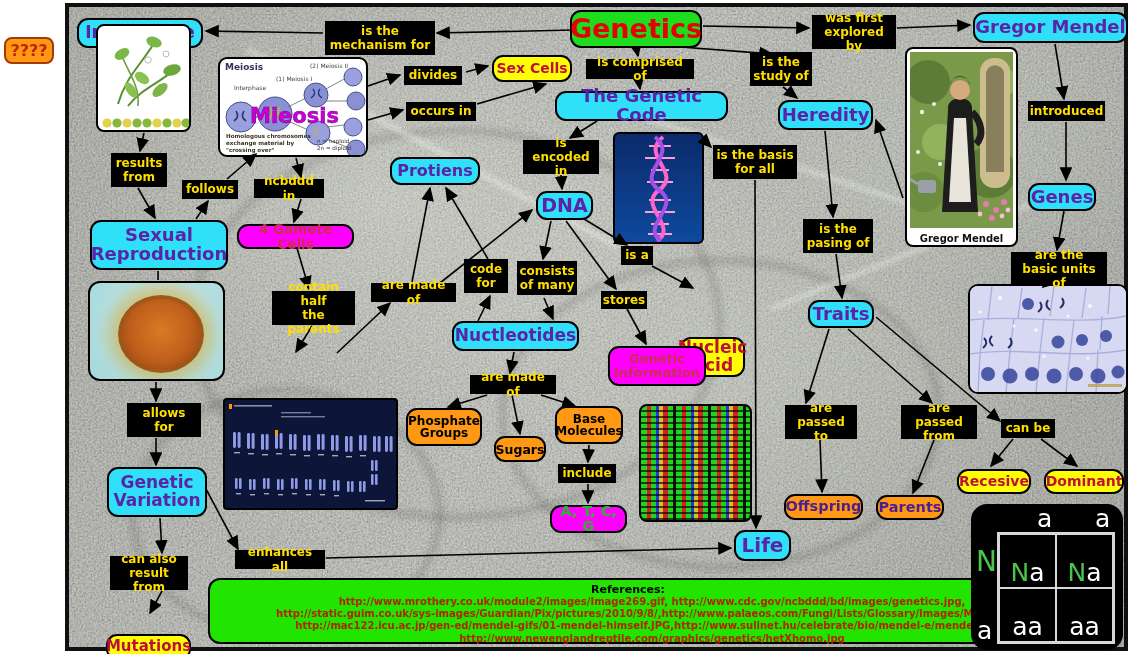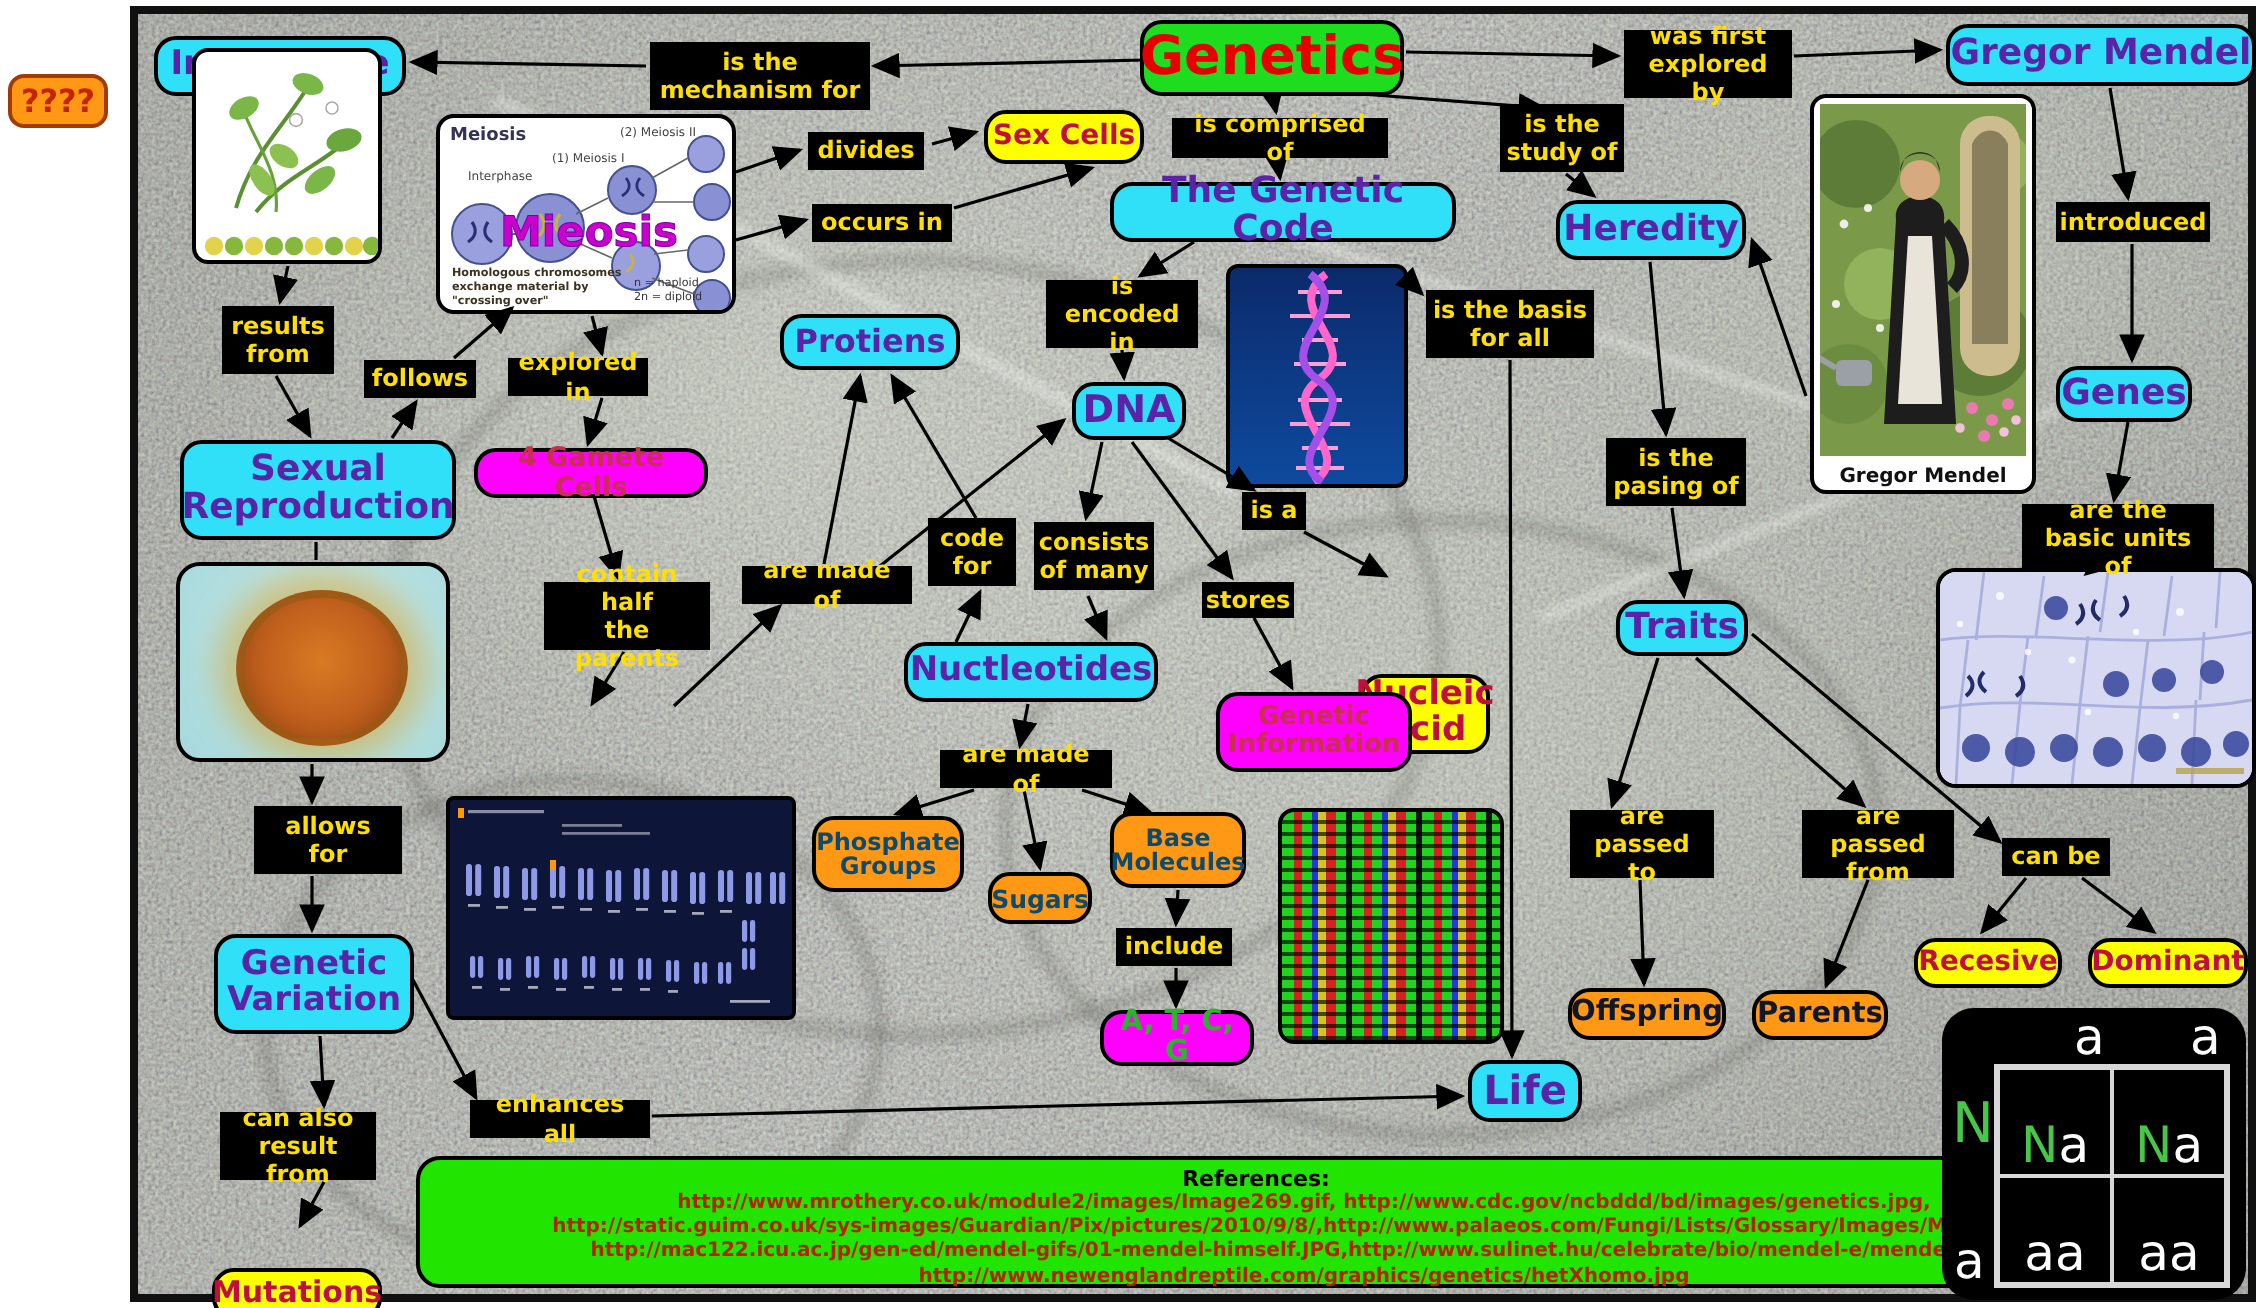--- a/index.html
+++ b/index.html
@@ -18,22 +18,22 @@
   .swirl{position:absolute;border:7px solid rgba(35,38,30,.16);border-radius:50%;filter:blur(3px);}
   .streak{position:absolute;background:rgba(250,252,245,.35);filter:blur(2px);transform-origin:0 0;}
 
   
   .node{position:absolute;display:flex;align-items:center;justify-content:center;text-align:center;
         background:#2fe0f8;color:#5b24a8;border:2px solid #000;border-radius:11px;font-weight:bold;
         line-height:1.04;white-space:pre-line;z-index:5;box-sizing:border-box;}
   .node.green{background:#1edc1e;color:#e60000;}
   .node.yellow{background:#ffff00;color:#bf0f3c;}
   .node.magenta{background:#ff00ff;color:#c92f4f;}
-  .node.orange{background:#ff9915;color:#0c4a6e;}
-  .node.purpletext{color:#0f172a;}
+  .node.orange{background:#ff9915;color:#000000;}
+  .node.purpletext{color:#4c1d95;}
   .node.greentext{color:#2db32d;}
 
   
   .lbl{position:absolute;display:flex;align-items:center;justify-content:center;text-align:center;
        background:#000;color:#ffdf00;font-weight:bold;font-size:12px;line-height:1.18;
        padding:1px 3px;white-space:pre-line;z-index:5;box-sizing:border-box;}
 
   .img{position:absolute;border:2px solid #000;box-sizing:border-box;overflow:hidden;z-index:3;}
   .arrows{position:absolute;left:0;top:0;z-index:4;pointer-events:none;}
 
@@ -439,21 +439,21 @@
 explored by</div>
   <div class="lbl" style="left:586px;top:59px;width:108px;height:20px;">is comprised of</div>
   <div class="lbl" style="left:750px;top:52px;width:62px;height:34px;">is the
 study of</div>
   <div class="lbl" style="left:404px;top:66px;width:58px;height:19px;">divides</div>
   <div class="lbl" style="left:406px;top:102px;width:70px;height:19px;">occurs in</div>
   <div class="lbl" style="left:1028px;top:101px;width:77px;height:20px;">introduced</div>
   <div class="lbl" style="left:111px;top:153px;width:56px;height:34px;">results
 from</div>
   <div class="lbl" style="left:182px;top:180px;width:56px;height:19px;">follows</div>
-  <div class="lbl" style="left:254px;top:179px;width:70px;height:19px;">explored in</div>
+  <div class="lbl" style="left:254px;top:179px;width:70px;height:19px;">ncbddd in</div>
   <div class="lbl" style="left:523px;top:140px;width:76px;height:34px;">is encoded
 in</div>
   <div class="lbl" style="left:713px;top:145px;width:84px;height:34px;">is the basis
 for all</div>
   <div class="lbl" style="left:803px;top:219px;width:70px;height:34px;">is the
 pasing of</div>
   <div class="lbl" style="left:464px;top:259px;width:44px;height:34px;">code
 for</div>
   <div class="lbl" style="left:517px;top:261px;width:60px;height:34px;">consists
 of many</div>

